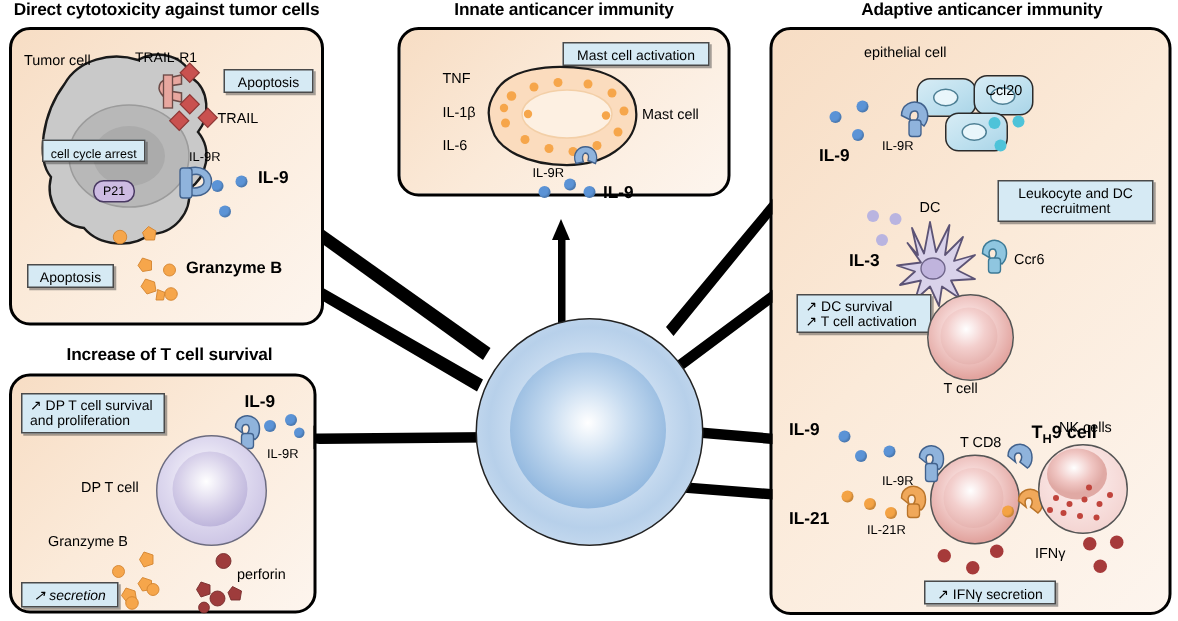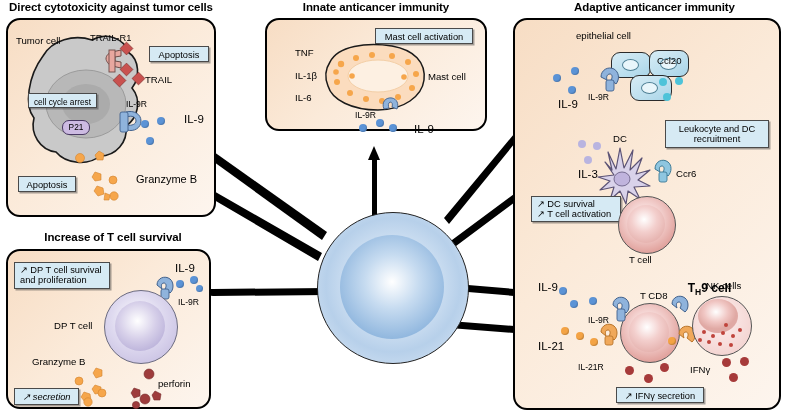--- a/index.html
+++ b/index.html
@@ -15,21 +15,21 @@
                letter-spacing:-0.1px;text-align:center;white-space:nowrap;}
 
   
   .ibox{position:absolute;background:#d6eaf4;border:1.4px solid #4a4a4a;
         font-size:9.3px;line-height:1.12;padding:2px 4px;text-align:center;
         box-sizing:border-box;white-space:pre-line;
         box-shadow:1.5px 1.5px 0 rgba(60,60,60,.45);}
 
   
   .lab{position:absolute;font-size:10.5px;white-space:nowrap;}
-  .lab.b{font-weight:normal;margin-left:12px;}
+  .lab.b{font-weight:bold;}
   .lab.sm{font-size:8.6px;}
   .lab.md{font-size:9.6px;}
 
   
   .dot{position:absolute;border-radius:50%;}
   .d-il9{background:#5b93d6;box-shadow:inset -1px -1px 1px rgba(0,0,0,.18);}
   .d-il21{background:#f4a344;box-shadow:inset -1px -1px 1px rgba(0,0,0,.18);}
   .d-il3{background:#b9b4e0;}
   .d-ccl20{background:#4ec3d9;}
   .d-ifn{background:#a63a3a;}
@@ -287,21 +287,21 @@
     <rect x="617" y="309" width="8" height="12" rx="2" fill="#8fb3dc" stroke="#41618c" stroke-width="0.9"></rect>
     <path d="M672,304 C672,297 680,294 685,298 C689,301 689,309 685,312
            L680,308 C682,305 681,302 679,302 C676,302 676,305 677,308 Z" fill="#8fb3dc" stroke="#41618c" stroke-width="1"></path>
     <path d="M601,332 C601,325 609,322 614,326 C618,329 618,337 614,340
            L609,336 C611,333 610,330 608,330 C605,330 605,333 606,336 Z" fill="#f0a85a" stroke="#b9742a" stroke-width="1"></path>
     <rect x="605" y="336" width="8" height="9" rx="2" fill="#f0a85a" stroke="#b9742a" stroke-width="0.9"></rect>
     <path d="M679,334 C679,327 687,324 692,328 C696,331 696,339 692,342
            L687,338 C689,335 688,332 686,332 C683,332 683,335 684,338 Z" fill="#f0a85a" stroke="#b9742a" stroke-width="1"></path>
   </svg>
   <div class="lab sm" style="left:588px;top:315px;">IL-9R</div>
-  <div class="lab sm" style="left:578px;top:362px;">IL-21R</div>
+  <div class="lab sm" style="left:578px;top:348px;">IL-21R</div>
   <div class="dot d-il21" style="left:668px;top:337px;width:8px;height:8px;"></div>
 
   <div class="lab md" style="left:706px;top:280px;">NK cells</div>
   <div class="nkcell" style="left:692px;top:296px;width:58px;height:58px;"></div>
   <svg class="layer">
     <circle cx="715" cy="322" r="17" fill="none" stroke="none"></circle>
     <ellipse cx="718" cy="316" rx="20" ry="17" fill="url(#g1)"></ellipse>
     <defs>
       <radialGradient id="g1" cx="45%" cy="38%">
         <stop offset="0%" stop-color="#ffffff"></stop>

